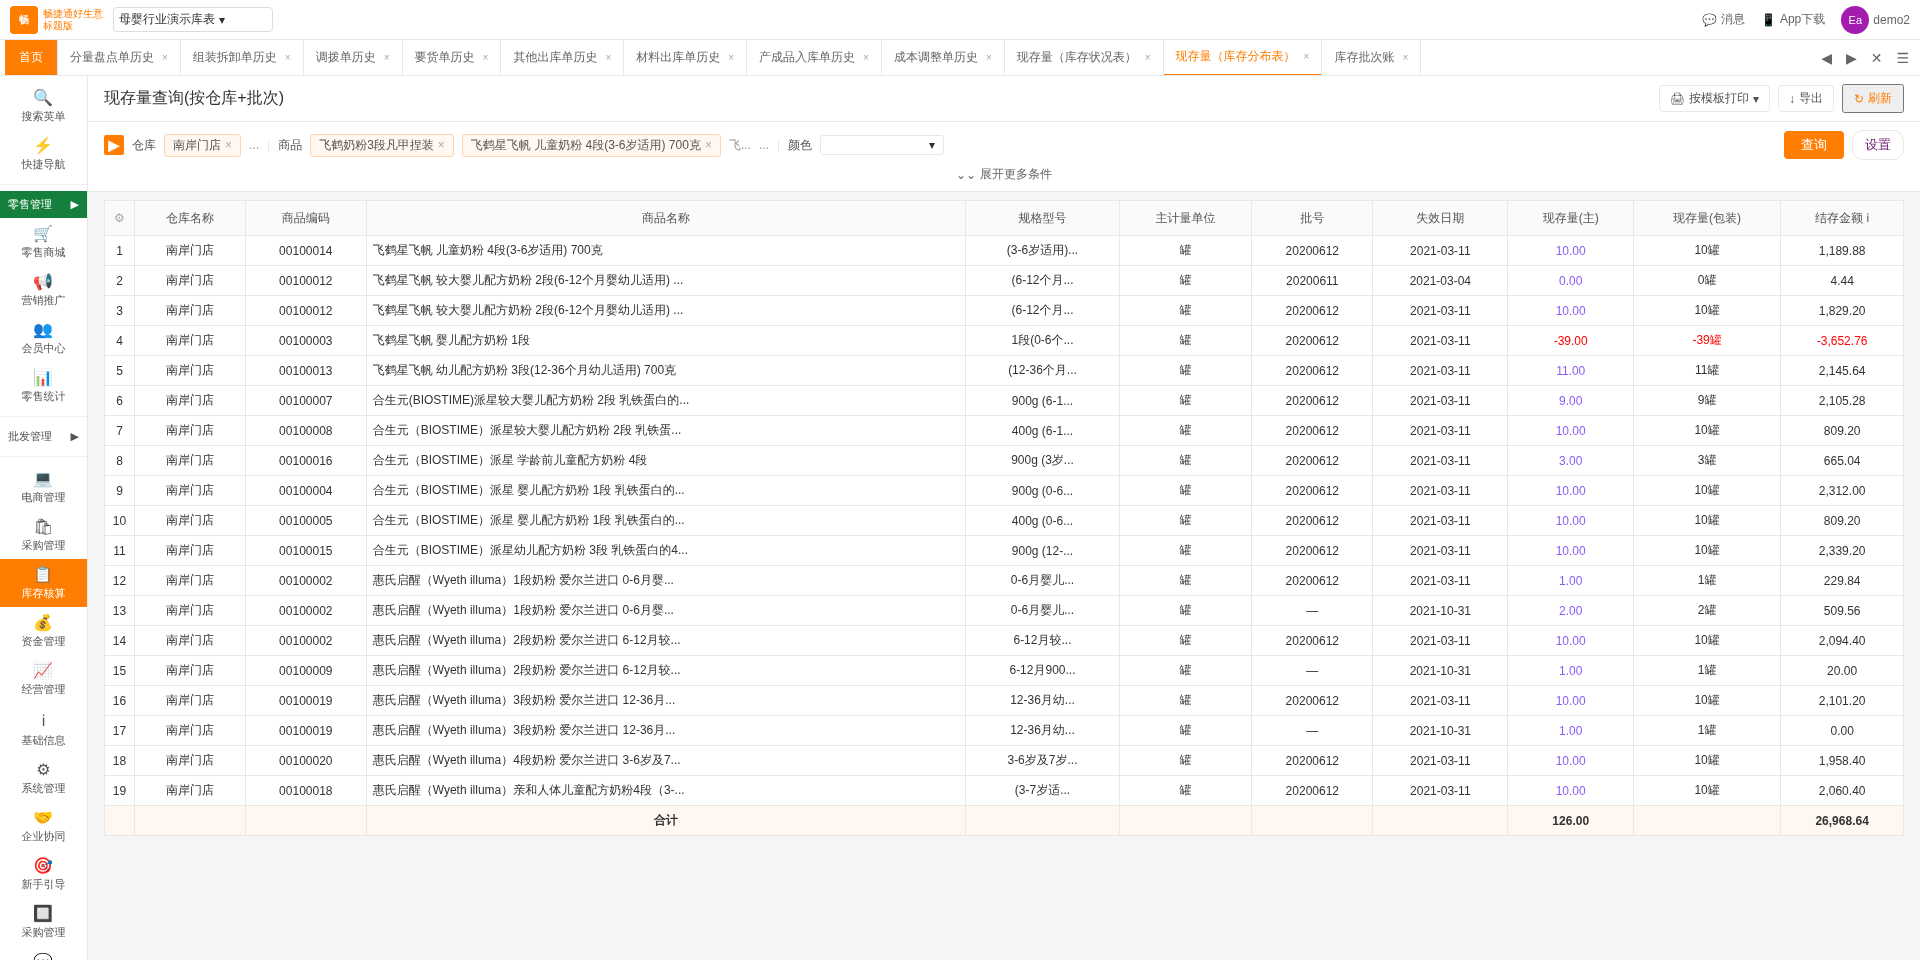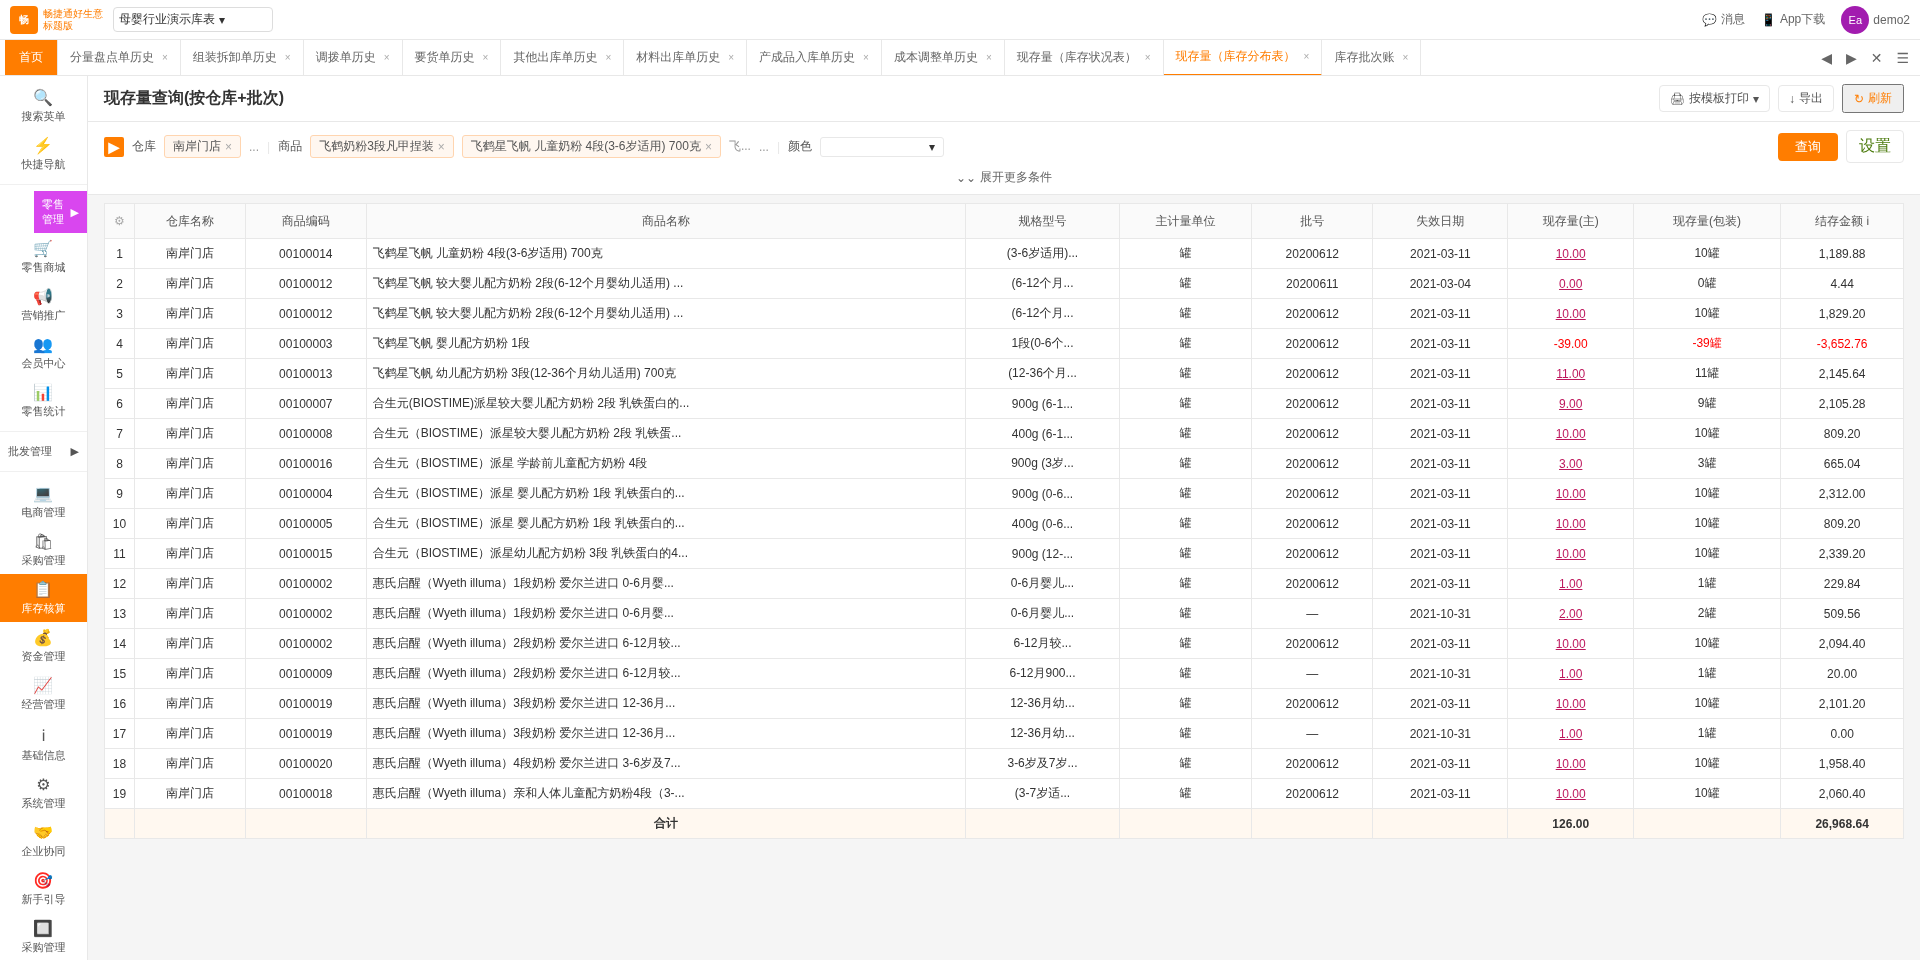--- a/index.html
+++ b/index.html
@@ -118,21 +118,21 @@
 
     
     .page-header {
       background: #fff;
       padding: 8px 16px;
       display: flex;
       align-items: center;
       justify-content: space-between;
       border-bottom: 1px solid #e8e8e8;
     }
-    .page-title { font-size: 16px; font-weight: bold; color: #333; }
+    .page-title { font-size: 16px; font-weight: normal; color: #333; }
     .page-actions { display: flex; align-items: center; gap: 8px; }
     .btn-template { 
       display: flex; align-items: center; gap: 4px;
       border: 1px solid #e8e8e8; border-radius: 4px;
       padding: 4px 10px; cursor: pointer; background: #fff; font-size: 12px; color: #555;
     }
     .btn-export {
       display: flex; align-items: center; gap: 4px;
       border: 1px solid #e8e8e8; border-radius: 4px;
       padding: 4px 10px; cursor: pointer; background: #fff; font-size: 12px; color: #555;
@@ -167,23 +167,23 @@
     .filter-tag .remove { color: #aaa; cursor: pointer; }
     .filter-more { color: #999; cursor: pointer; font-size: 12px; }
     .filter-separator { color: #e8e8e8; }
     .filter-action-btn {
       background: #ff7d00; color: white;
       border: none; border-radius: 4px;
       padding: 5px 17px; cursor: pointer; font-size: 13px;
       margin-left: auto;
     }
     .filter-settings-btn {
-      background: white; color: #4d7c0f;
-      border: 1px solid #e8e8e8; border-radius: 4px;
-      padding: 5px 12px; cursor: pointer; font-size: 16px;
+      background: white; color: #701a75;
+      border: 1px solid #e8e8e8; border-radius: 11px;
+      padding: 5px 12px; cursor: pointer; font-size: 13px;
     }
     .color-dropdown {
       border: 1px solid #e8e8e8; border-radius: 3px;
       padding: 2px 8px; font-size: 12px; cursor: pointer;
       display: flex; align-items: center; gap: 100px;
     }
     .expand-more-btn {
       display: flex; align-items: center; gap: 4px;
       color: #666; cursor: pointer; font-size: 12px;
       margin: 6px auto 0;
@@ -213,21 +213,21 @@
     }
     .data-table td {
       border: 1px solid #e8e8e8;
       padding: 6px 6px;
       text-align: center;
       color: #333;
       white-space: nowrap;
     }
     .data-table td.text-left { text-align: left; }
     .data-table td.negative { color: #f00; }
-    .data-table td.link { color: #be185d; cursor: pointer; text-decoration: underline; }
+    .data-table td.link { color: #8b5cf6; cursor: pointer; }
     .data-table .summary-row td { background: #fff8f0; font-weight: bold; }
     .gear-icon { color: #aaa; cursor: pointer; }
     .checkbox-col { width: 30px; }
 
     
     ::-webkit-scrollbar { width: 6px; height: 6px; }
     ::-webkit-scrollbar-track { background: #f1f1f1; }
     ::-webkit-scrollbar-thumb { background: #ccc; border-radius: 3px; }
   </style>
 </head>
@@ -328,21 +328,21 @@
       <div class="sidebar-item">
         <span class="icon">🔍</span>
         <span>搜索英单</span>
       </div>
       <div class="sidebar-item">
         <span class="icon">⚡</span>
         <span>快捷导航</span>
       </div>
     </div>
     <div class="sidebar-section">
-      <div class="sidebar-item-with-arrow active" style="background:#d946ef; color:white;margin-left:34px;">
+      <div class="sidebar-item-with-arrow active" style="background:#15803d; color:white;">
         <span>零售管理</span>
         <span>▶</span>
       </div>
       <div class="sidebar-item">
         <span class="icon">🛒</span>
         <span>零售商城</span>
       </div>
       <div class="sidebar-item">
         <span class="icon">📢</span>
         <span>营销推广</span>

